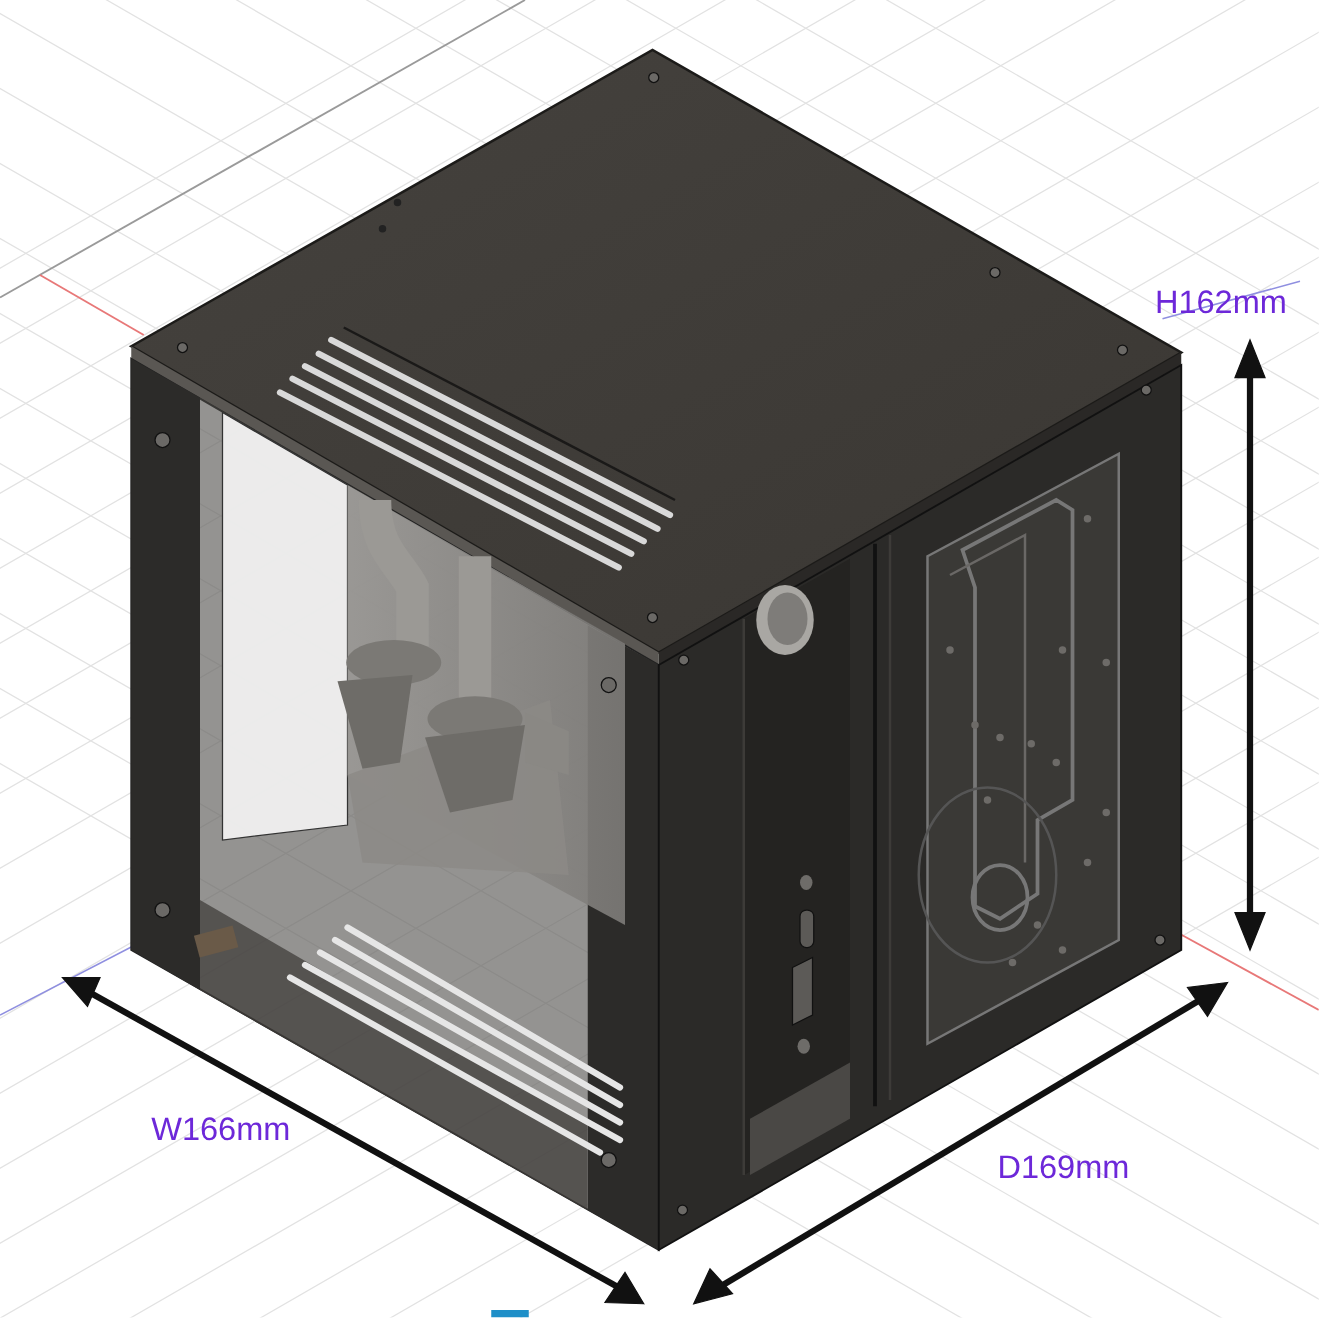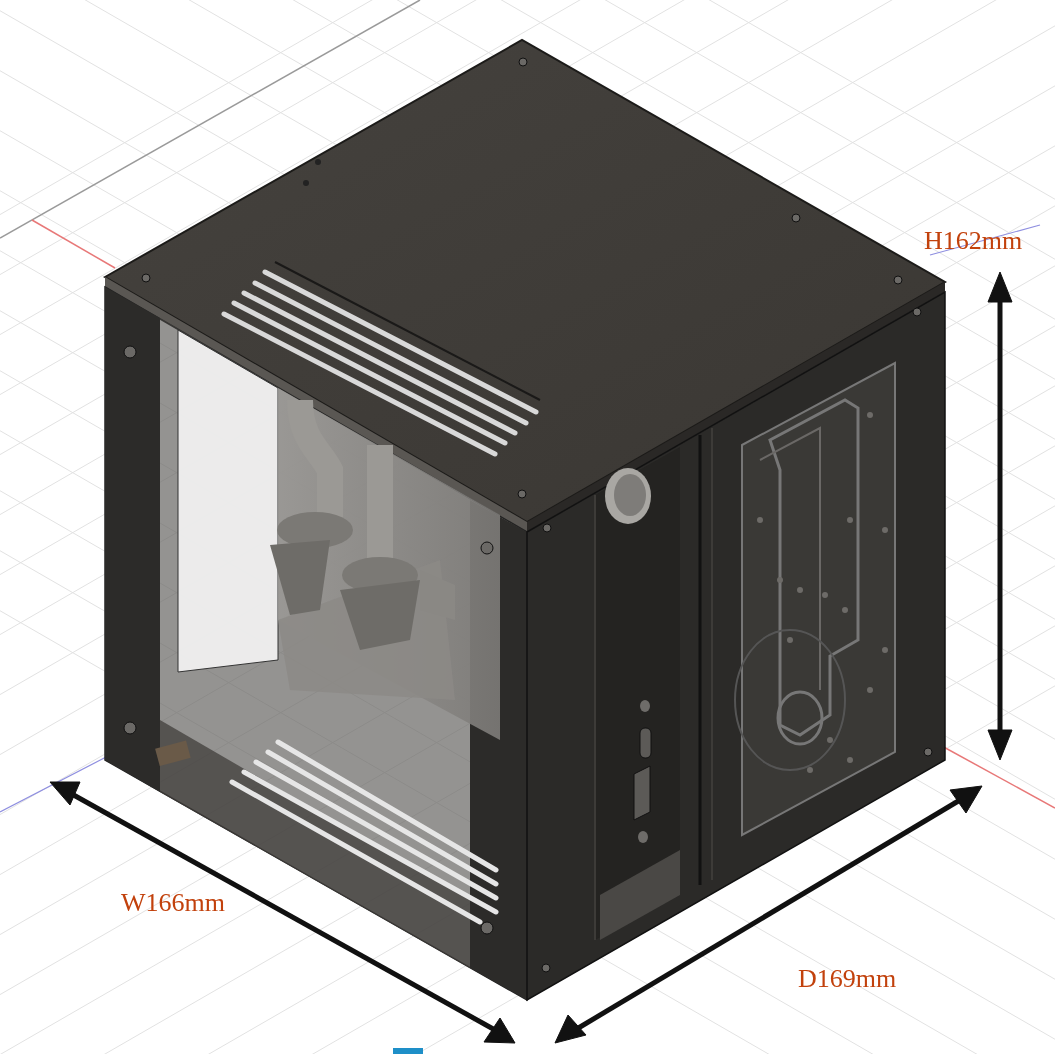--- a/index.html
+++ b/index.html
@@ -1,18 +1,18 @@
 <!DOCTYPE html>
 <html><head>
 <meta charset="utf-8">
 <style>
   html,body{margin:0;padding:0;background:#ffffff;}
   body{width:1055px;height:1054px;overflow:hidden;position:relative;font-family:"DejaVu Sans",sans-serif;}
   #scene{position:absolute;left:0;top:0;width:1055px;height:1054px;}
-  .dim-label{position:absolute;font-family:Liberation Serif, serif;font-size:26px;color:#c2410c;letter-spacing:0px;}
+  .dim-label{position:absolute;font-family:Liberation Sans, sans-serif;font-size:26px;color:#6d28d9;letter-spacing:0px;}
 </style>
 </head>
 <body>
 
 <svg id="scene" viewBox="0 0 1055 1054" xmlns="http://www.w3.org/2000/svg">
   <defs>
     <pattern id="gridA" width="24" height="14" patternUnits="userSpaceOnUse" patternTransform="skewY(-30)">
       <path d="M0 0 L24 0" stroke="#dcdcdc" stroke-width="1"></path>
     </pattern>
     <linearGradient id="topG" x1="0" y1="0" x2="1" y2="1">
@@ -201,13 +201,13 @@
 
     <line x1="575" y1="1030" x2="960" y2="800" stroke-width="5"></line>
     <polygon points="555,1043 568,1015 586,1035"></polygon>
     <polygon points="982,786 950,790 966,813"></polygon>
   </g>
   <rect x="393" y="1048" width="30" height="6" fill="#1e8fc8"></rect>
 </svg>
 
 <div class="dim-label" style="left:924px;top:226px;">H162mm</div>
 <div class="dim-label" style="left:121px;top:888px;">W166mm</div>
-<div class="dim-label" style="left:798px;top:964px;">D169mm</div>
+<div class="dim-label" style="left:798px;top:918px;">D169mm</div>
 
 </body></html>

